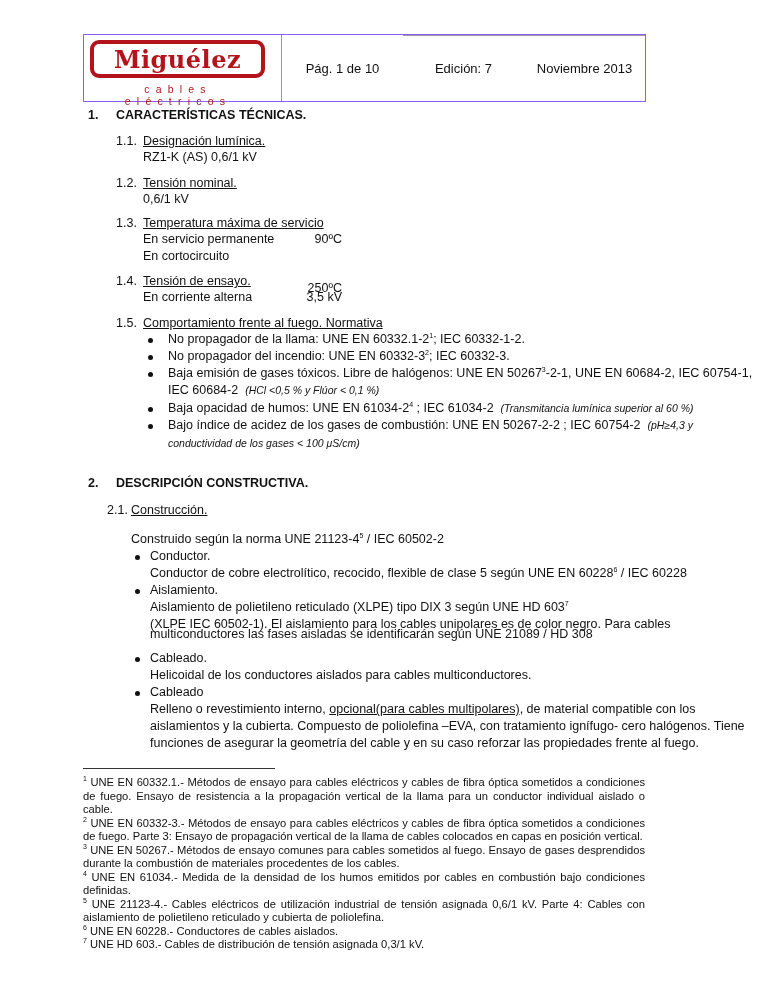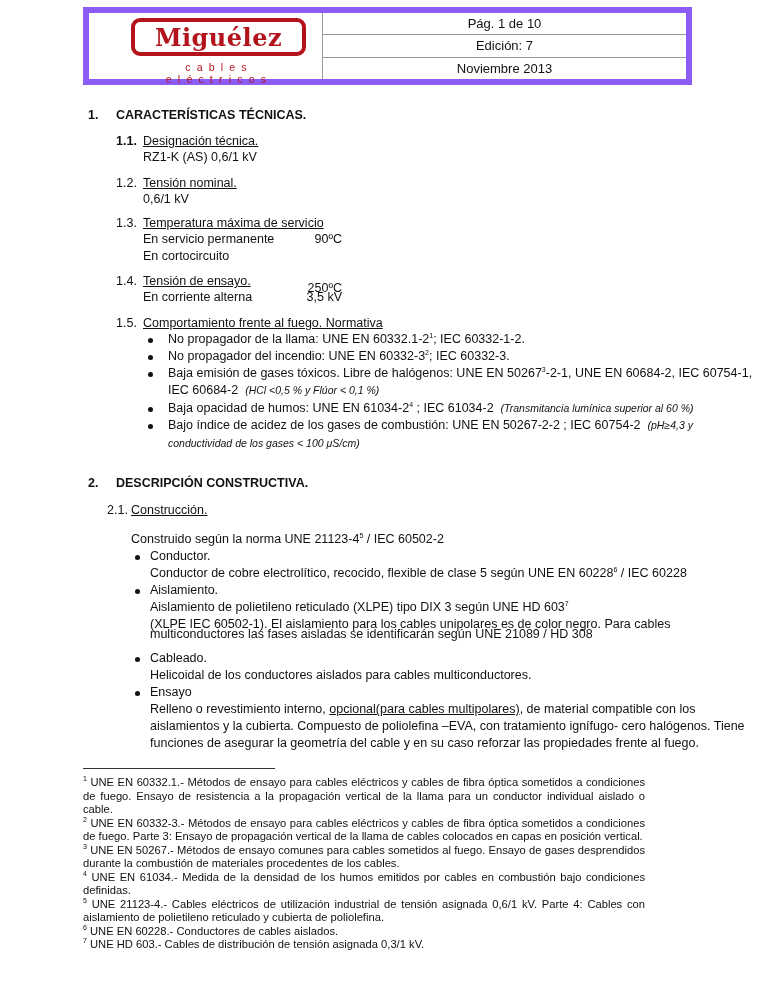--- a/index.html
+++ b/index.html
@@ -1,33 +1,33 @@
 <!DOCTYPE html>
 <html><head>
 <meta charset="utf-8">
 <style>
   html, body { margin:0; padding:0; background:#ffffff; }
   body { width:768px; height:994px; position:relative; overflow:hidden;
          font-family:"Liberation Sans", sans-serif; color:#111; font-size:12.5px; }
-  .hdr { position:absolute; left:83px; top:7px; width:561px; height:66px;
-         border:6px solid #8b5cf6; display:flex;padding-left:36px; }
+  .hdr { position:absolute; left:83px; top:34px; width:561px; height:66px;
+         border:1px solid #8b5cf6; display:flex; }
   .hdr .logo { width:197px; border-right:1px solid #9a9a9a; position:relative; }
   .logo-box { position:absolute; left:6px; top:5px; width:175px; height:38px;
               border:4px solid #b3141c; border-radius:9px; box-sizing:border-box;
               display:flex; align-items:center; justify-content:center; }
   .logo-name { font-family:"DejaVu Serif", serif; font-weight:bold; color:#b3141c;
                font-size:24px; letter-spacing:0.5px; }
   .logo-sub { position:absolute; left:8px; top:48px; width:172px; text-align:center;
               color:#b3141c; font-size:10.5px; letter-spacing:6.2px; }
   .hdr .mid { width:220px; border-right:1px solid #9a9a9a; position:relative; }
   .mid-title { position:absolute; left:0; right:0; top:13px; text-align:center;
                font-family:"DejaVu Sans", sans-serif; font-weight:bold; font-size:13.5px; }
   .mid-code { position:absolute; left:0; right:0; top:47px; text-align:center;
               font-weight:bold; font-size:14px; }
-  .hdr .right { flex:1; display:flex; flex-direction:column; }
+  .hdr .right { flex:1; display:flex; flex-direction:row; }
   .hdr .right .cell { flex:1; display:flex; align-items:center; justify-content:center;
                       font-size:13px; }
   .hdr .right .cell + .cell { border-top:1px solid #9a9a9a; }
   .abs { position:absolute; white-space:nowrap; }
   .sec { font-weight:bold; font-size:12.5px; }
   .u { text-decoration:underline; }
   .it { font-style:italic; font-size:10.5px; }
   sup { font-size:7px; vertical-align:super; line-height:0; }
   .bullet { position:absolute; width:5px; height:5px; border-radius:50%; background:#111; }
   .fn { font-size:11.2px; line-height:13.5px; }
@@ -46,22 +46,22 @@
   <div class="right">
     <div class="cell">Pág. 1 de 10</div>
     <div class="cell">Edición: 7</div>
     <div class="cell">Noviembre 2013</div>
   </div>
 </div>
 
 <div class="abs sec" style="left:88px;top:108px;">1.</div>
 <div class="abs sec" style="left:116px;top:108px;">CARACTERÍSTICAS TÉCNICAS.</div>
 
-<div class="abs" style="left:116px;top:134px;font-weight:bold;">1.1.</div>
-<div class="abs u" style="left:143px;top:134px;">Designación técnica.</div>
+<div class="abs" style="left:116px;top:134px;">1.1.</div>
+<div class="abs u" style="left:143px;top:134px;">Designación lumínica.</div>
 <div class="abs" style="left:143px;top:150px;">RZ1-K (AS) 0,6/1 kV</div>
 
 <div class="abs" style="left:116px;top:176px;">1.2.</div>
 <div class="abs u" style="left:143px;top:176px;">Tensión nominal.</div>
 <div class="abs" style="left:143px;top:192px;">0,6/1 kV</div>
 
 <div class="abs" style="left:116px;top:216px;">1.3.</div>
 <div class="abs u" style="left:143px;top:216px;">Temperatura máxima de servicio</div>
 <div class="abs" style="left:143px;top:232px;">En servicio permanente</div>
 <div class="abs" style="left:296px;top:232px;width:46px;text-align:right;">90ºC</div>
@@ -109,21 +109,21 @@
 <div class="abs" style="left:150px;top:583px;">Aislamiento.</div>
 <div class="abs" style="left:150px;top:600px;"><span>Aislamiento de polietileno reticulado (XLPE) tipo DIX 3 según UNE HD 603</span><sup>7</sup></div>
 <div class="abs" style="left:150px;top:617px;">(XLPE IEC 60502-1). El aislamiento para los cables unipolares es de color negro. Para cables</div>
 <div class="abs" style="left:150px;top:627px;">multiconductores las fases aisladas se identificarán según UNE 21089 / HD 308</div>
 
 <span class="bullet" style="left:135px;top:657px;"></span>
 <div class="abs" style="left:150px;top:651px;">Cableado.</div>
 <div class="abs" style="left:150px;top:668px;">Helicoidal de los conductores aislados para cables multiconductores.</div>
 
 <span class="bullet" style="left:135px;top:691px;"></span>
-<div class="abs" style="left:150px;top:685px;">Ensayo</div>
+<div class="abs" style="left:150px;top:685px;">Cableado</div>
 <div class="abs" style="left:150px;top:702px;text-align:right;"><span>Relleno o revestimiento interno, </span><span class="u">opcional(para cables multipolares)</span><span>, de material compatible con los</span></div>
 <div class="abs" style="left:150px;top:719px;">aislamientos y la cubierta. Compuesto de poliolefina –EVA, con tratamiento ignífugo- cero halógenos. Tiene</div>
 <div class="abs" style="left:150px;top:736px;">funciones de asegurar la geometría del cable y en su caso reforzar las propiedades frente al fuego.</div>
 
 <div class="fnline"></div>
 
 <div class="abs fn" style="left:83px;top:776px;width:562px;white-space:normal;text-align:justify;text-align-last:left;">
   <div><sup>1</sup> <span>UNE EN 60332.1.- Métodos de ensayo para cables eléctricos y cables de fibra óptica sometidos a condiciones de fuego. Ensayo de</span> <span>resistencia a la propagación vertical de la llama para un conductor individual aislado o cable.</span></div>
   <div><sup>2</sup> <span>UNE EN 60332-3.- Métodos de ensayo para cables eléctricos y cables de fibra óptica sometidos a condiciones de fuego. Parte 3:</span> <span>Ensayo de propagación vertical de la llama de cables colocados en capas en posición vertical.</span></div>
   <div><sup>3</sup> <span>UNE EN 50267.- Métodos de ensayo comunes para cables sometidos al fuego. Ensayo de gases desprendidos durante la</span> <span>combustión de materiales procedentes de los cables.</span></div>

